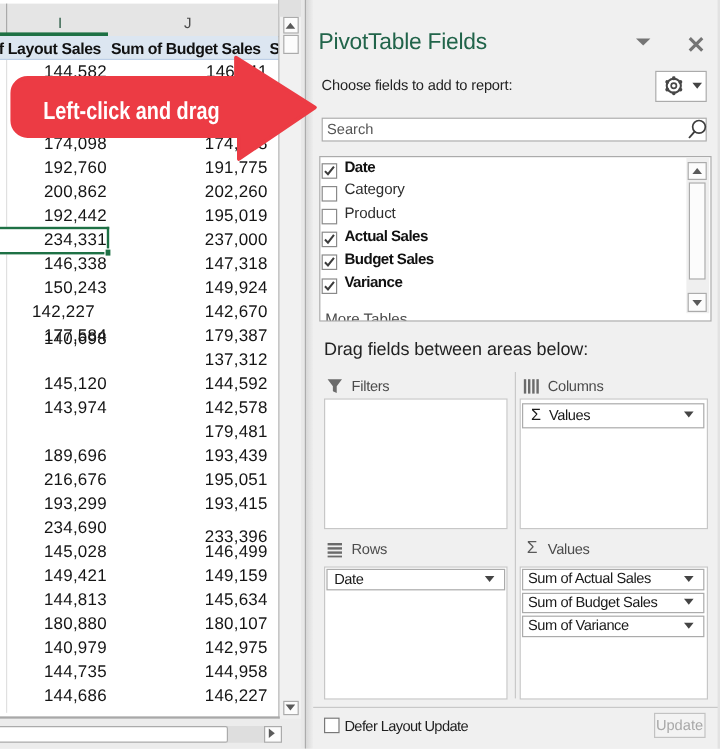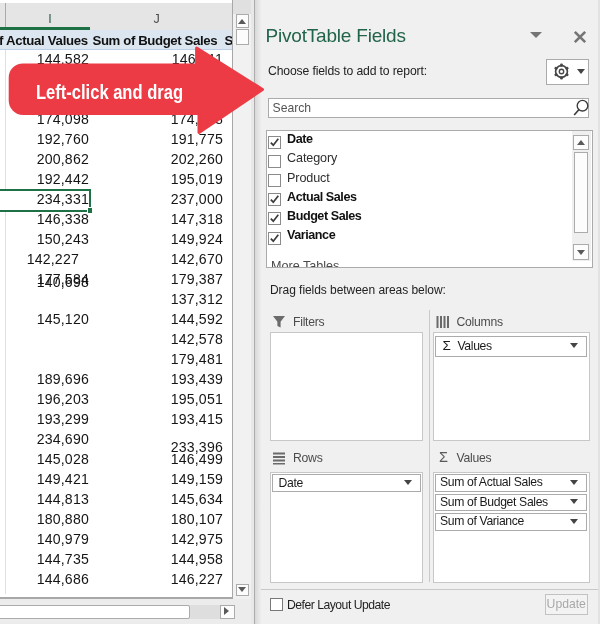--- a/index.html
+++ b/index.html
@@ -30,21 +30,21 @@
   <div class="abs" style="left:0;top:0;width:232px;height:597.4px;background:#fff"></div>
 
   <div class="abs" style="left:0;top:3px;width:231.5px;height:26.5px;background:#e5e5e5;border-bottom:1px solid #9f9f9f"></div>
   <div class="abs" style="left:4.5px;top:3px;width:1px;height:26px;background:#aaa"></div>
   <div class="abs" style="left:10px;top:13px;width:80px;text-align:center;font-size:12.5px;line-height:12px;color:#2e5e48">I</div>
   <div class="abs" style="left:90px;top:13px;width:133px;text-align:center;font-size:12.5px;line-height:12px;color:#4c4c4c">J</div>
   <div class="abs" style="left:0;top:27.4px;width:90px;height:3px;background:#1e7145"></div>
 
   <div class="abs" style="left:0;top:30.4px;width:231.5px;height:19px;background:#dce6f1;border-bottom:1px solid #bdcfe7"></div>
   <div class="abs" style="left:0;top:31.5px;width:231.5px;height:18px;font-size:13.2px;font-weight:bold;color:#111;line-height:18px;overflow:hidden">
-    <span style="position:absolute;left:-1px;letter-spacing:-0.3px">f Actual Values</span>
+    <span style="position:absolute;left:-1px;letter-spacing:-0.3px">f Layout Sales</span>
     <span style="position:absolute;left:92.5px;letter-spacing:-0.38px">Sum of Budget Sales</span>
     <span style="position:absolute;left:224.5px">S</span>
   </div>
 
 <div class="num" style="top:48.6px;left:10px;width:79px">144,582</div>
     <div class="num" style="top:48.6px;left:120px;width:103px">146,711</div>
 <div class="num" style="top:68.6px;left:10px;width:79px">158,321</div>
     <div class="num" style="top:68.6px;left:120px;width:103px">157,204</div>
 <div class="num" style="top:88.6px;left:10px;width:79px">161,405</div>
     <div class="num" style="top:88.6px;left:120px;width:103px">160,118</div>
@@ -63,25 +63,26 @@
 <div class="num" style="top:228.6px;left:10px;width:79px">150,243</div>
     <div class="num" style="top:228.6px;left:120px;width:103px">149,924</div>
 <div class="num" style="top:248.6px;left:0;width:79px">142,227</div>
     <div class="num" style="top:248.6px;left:120px;width:103px">142,670</div>
 <div class="num" style="top:268.6px;left:10px;width:79px">177,584</div>
     <div class="num" style="top:268.6px;left:120px;width:103px">179,387</div>
 <div class="num" style="top:272px;left:10px;width:79px">140,698</div>
     <div class="num" style="top:288.6px;left:120px;width:103px">137,312</div>
 <div class="num" style="top:308.6px;left:10px;width:79px">145,120</div>
     <div class="num" style="top:308.6px;left:120px;width:103px">144,592</div>
+<div class="num" style="top:328.6px;left:10px;width:79px">143,974</div>
     <div class="num" style="top:328.6px;left:120px;width:103px">142,578</div>
     <div class="num" style="top:348.6px;left:120px;width:103px">179,481</div>
 <div class="num" style="top:368.6px;left:10px;width:79px">189,696</div>
     <div class="num" style="top:368.6px;left:120px;width:103px">193,439</div>
-<div class="num" style="top:388.6px;left:10px;width:79px">196,203</div>
+<div class="num" style="top:388.6px;left:10px;width:79px">216,676</div>
     <div class="num" style="top:388.6px;left:120px;width:103px">195,051</div>
 <div class="num" style="top:408.6px;left:10px;width:79px">193,299</div>
     <div class="num" style="top:408.6px;left:120px;width:103px">193,415</div>
 <div class="num" style="top:428.6px;left:10px;width:79px">234,690</div>
     <div class="num" style="top:437px;left:120px;width:103px">233,396</div>
 <div class="num" style="top:448.6px;left:10px;width:79px">145,028</div>
     <div class="num" style="top:448.6px;left:120px;width:103px">146,499</div>
 <div class="num" style="top:468.6px;left:10px;width:79px">149,421</div>
     <div class="num" style="top:468.6px;left:120px;width:103px">149,159</div>
 <div class="num" style="top:488.6px;left:10px;width:79px">144,813</div>
@@ -187,21 +188,21 @@
       <svg width="13" height="13" viewBox="0 0 13 13" style="position:absolute;left:-1px;top:-1px">
         <path d="M2.8 6.6 L5.3 9.2 L10.3 2.8" stroke="#3c3c3c" stroke-width="1.7" fill="none"></path>
       </svg>
     </div>
     <div class="fitem fbold" style="left:287px;top:228.2px">Variance</div>
 
   <div class="abs" style="left:271px;top:259.5px;width:120px;height:7px;overflow:hidden">
     <div style="font-size:12.6px;color:#4a4a4a;margin-top:-1px">More Tables...</div>
   </div>
 
-  <div class="abs" style="left:270px;top:283px;font-size:12px;letter-spacing:-0.05px;color:#222">Drag fields between areas below:</div>
+  <div class="abs" style="left:270px;top:283px;font-size:15px;letter-spacing:-0.05px;color:#222">Drag fields between areas below:</div>
 
   <div class="abs" style="left:428.7px;top:310px;width:1px;height:272px;background:#c9c9c9"></div>
 
   <svg class="abs" style="left:272px;top:315px" width="14" height="14" viewBox="0 0 14 14">
     <path d="M1 1 H13 L8.6 6.8 V12.6 L5.4 11 V6.8 Z" fill="#6b6b6b"></path>
   </svg>
   <div class="lab" style="left:293px;top:315px">Filters</div>
   <div class="qbox" style="left:269.5px;top:332px;width:151.5px;height:107px"></div>
 
   <svg class="abs" style="left:435.5px;top:315px" width="14" height="14" viewBox="0 0 14 14">

